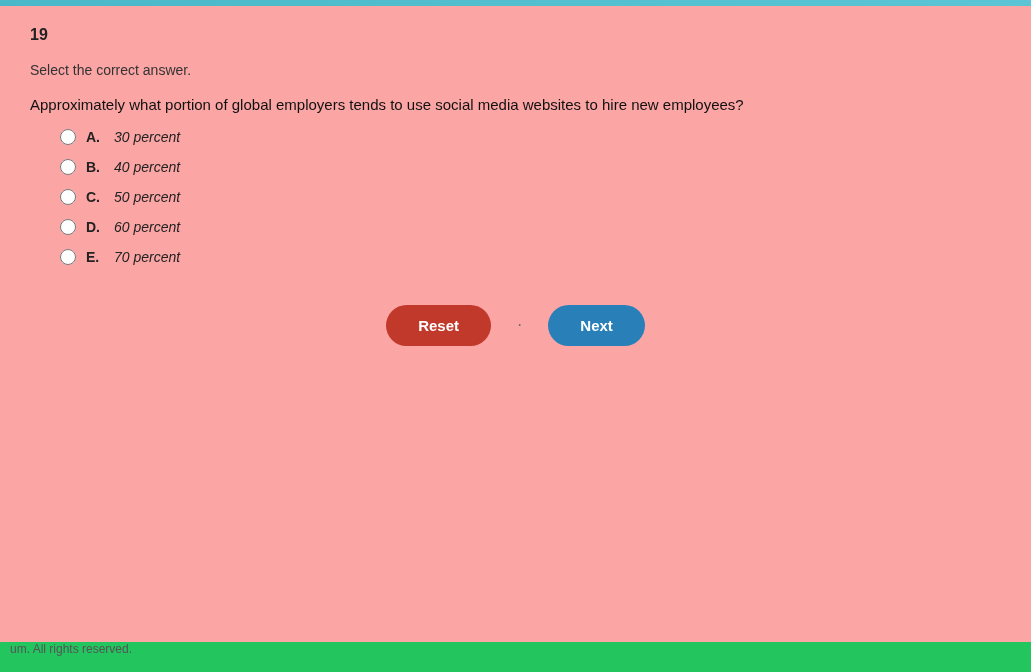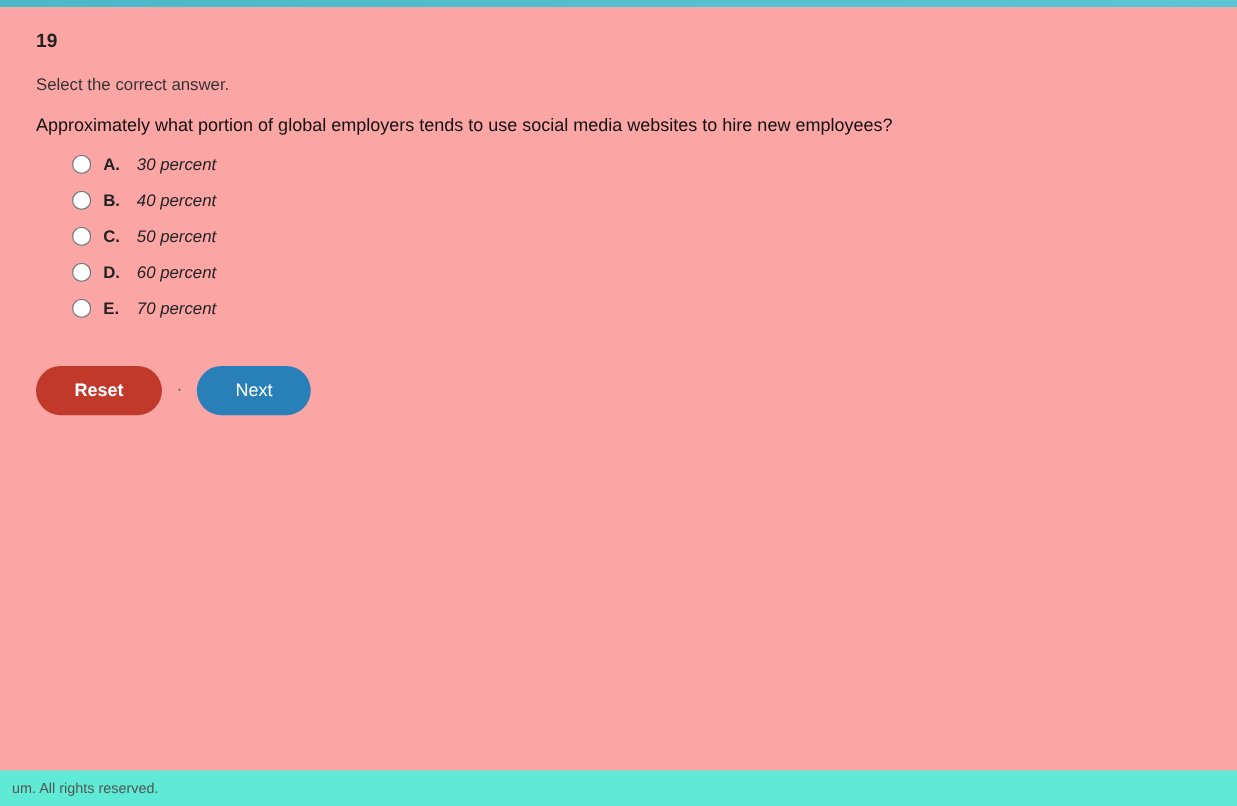--- a/index.html
+++ b/index.html
@@ -80,23 +80,23 @@
       min-width: 20px;
     }
 
     .option-text {
       font-weight: normal;
       font-style: italic;
     }
 
     .buttons-row {
       display: flex;
-      justify-content: flex-start;
+      justify-content: center;
       align-items: center;
-      gap: 10px;
+      gap: 24px;
       margin-top: 20px;
     }
 
     .btn-reset {
       background-color: #c0392b;
       color: white;
       border: none;
       border-radius: 25px;
       padding: 12px 32px;
       font-size: 15px;
@@ -104,33 +104,32 @@
       cursor: pointer;
     }
 
     .btn-next {
       background-color: #2980b9;
       color: white;
       border: none;
       border-radius: 25px;
       padding: 12px 32px;
       font-size: 15px;
-      font-weight: normal;
+      font-weight: bold;
       cursor: pointer;
     }
 
     .footer {
       position: absolute;
       bottom: 0;
       left: 0;
       width: 100%;
-      background-color: #5eead4;
+      background-color: #22c55e;
       height: 30px;
       display: flex;
-      align-items: center;
       padding-left: 10px;
     }
 
     .footer-text {
       font-size: 12px;
       color: #555;
     }
 
     .separator {
       font-size: 16px;

